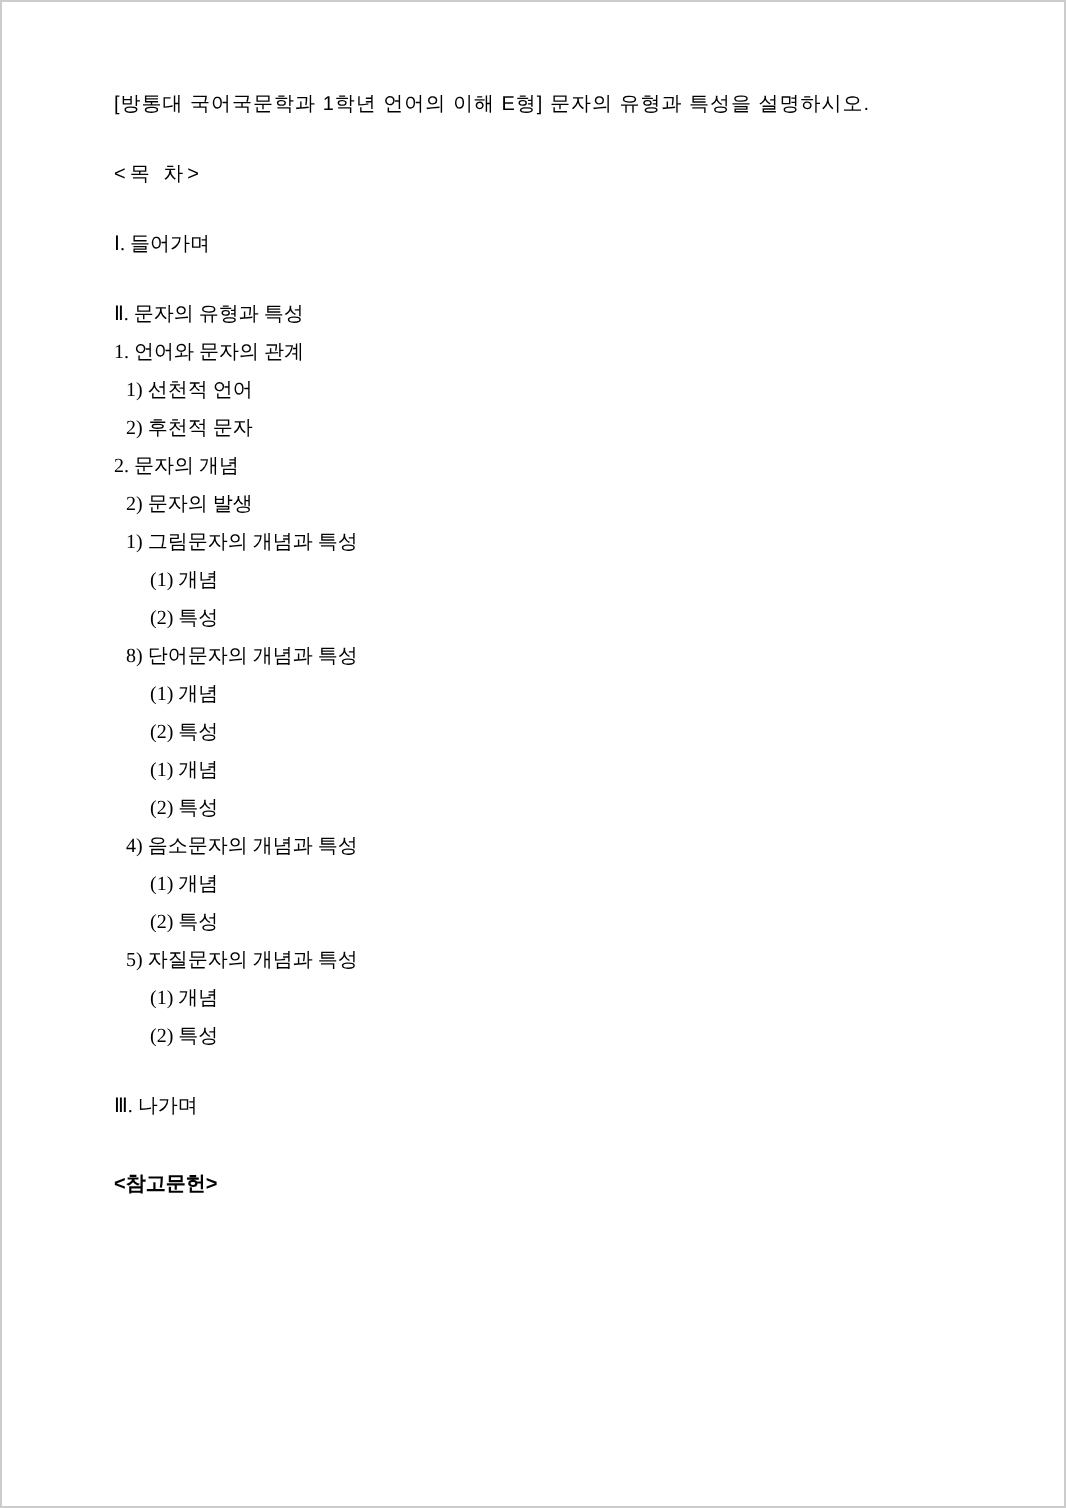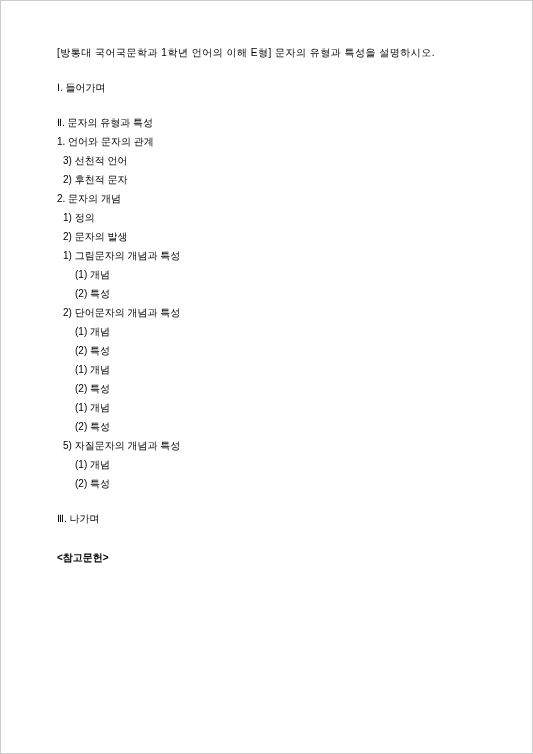--- a/index.html
+++ b/index.html
@@ -30,63 +30,65 @@
     }
     .toc-header {
       margin-bottom: 16px;
       letter-spacing: 2px;
     }
     .section {
       margin-bottom: 16px;
     }
     .toc-line {
       display: block;
+      font-family: Liberation Serif, serif;
     }
     .indent-0 { padding-left: 0; }
     .indent-1 { padding-left: 6px; }
     .indent-3 { padding-left: 18px; }
     .references {
       margin-top: 20px;
       font-weight: bold;
     }
   </style>
 </head>
 <body>
 
 <div class="page">
   <div class="title">[방통대 국어국문학과 1학년 언어의 이해 E형] 문자의 유형과 특성을 설명하시오.</div>
 
+  <div class="toc-header">&lt;목  차&gt;</div>
 
   <div class="section">
     <span class="toc-line indent-0">Ⅰ. 들어가며</span>
   </div>
 
   <div class="section">
     <span class="toc-line indent-0">Ⅱ. 문자의 유형과 특성</span>
 
     <span class="toc-line indent-0">1. 언어와 문자의 관계</span>
-    <span class="toc-line indent-1">3) 선천적 언어</span>
+    <span class="toc-line indent-1">1) 선천적 언어</span>
     <span class="toc-line indent-1">2) 후천적 문자</span>
 
     <span class="toc-line indent-0">2. 문자의 개념</span>
-    <span class="toc-line indent-1">1) 정의</span>
     <span class="toc-line indent-1">2) 문자의 발생</span>
 
 
     <span class="toc-line indent-1">1) 그림문자의 개념과 특성</span>
     <span class="toc-line indent-3">(1) 개념</span>
     <span class="toc-line indent-3">(2) 특성</span>
 
-    <span class="toc-line indent-1">2) 단어문자의 개념과 특성</span>
+    <span class="toc-line indent-1">8) 단어문자의 개념과 특성</span>
     <span class="toc-line indent-3">(1) 개념</span>
     <span class="toc-line indent-3">(2) 특성</span>
 
     <span class="toc-line indent-3">(1) 개념</span>
     <span class="toc-line indent-3">(2) 특성</span>
 
+    <span class="toc-line indent-1">4) 음소문자의 개념과 특성</span>
     <span class="toc-line indent-3">(1) 개념</span>
     <span class="toc-line indent-3">(2) 특성</span>
 
     <span class="toc-line indent-1">5) 자질문자의 개념과 특성</span>
     <span class="toc-line indent-3">(1) 개념</span>
     <span class="toc-line indent-3">(2) 특성</span>
   </div>
 
   <div class="section">
     <span class="toc-line indent-0">Ⅲ. 나가며</span>

